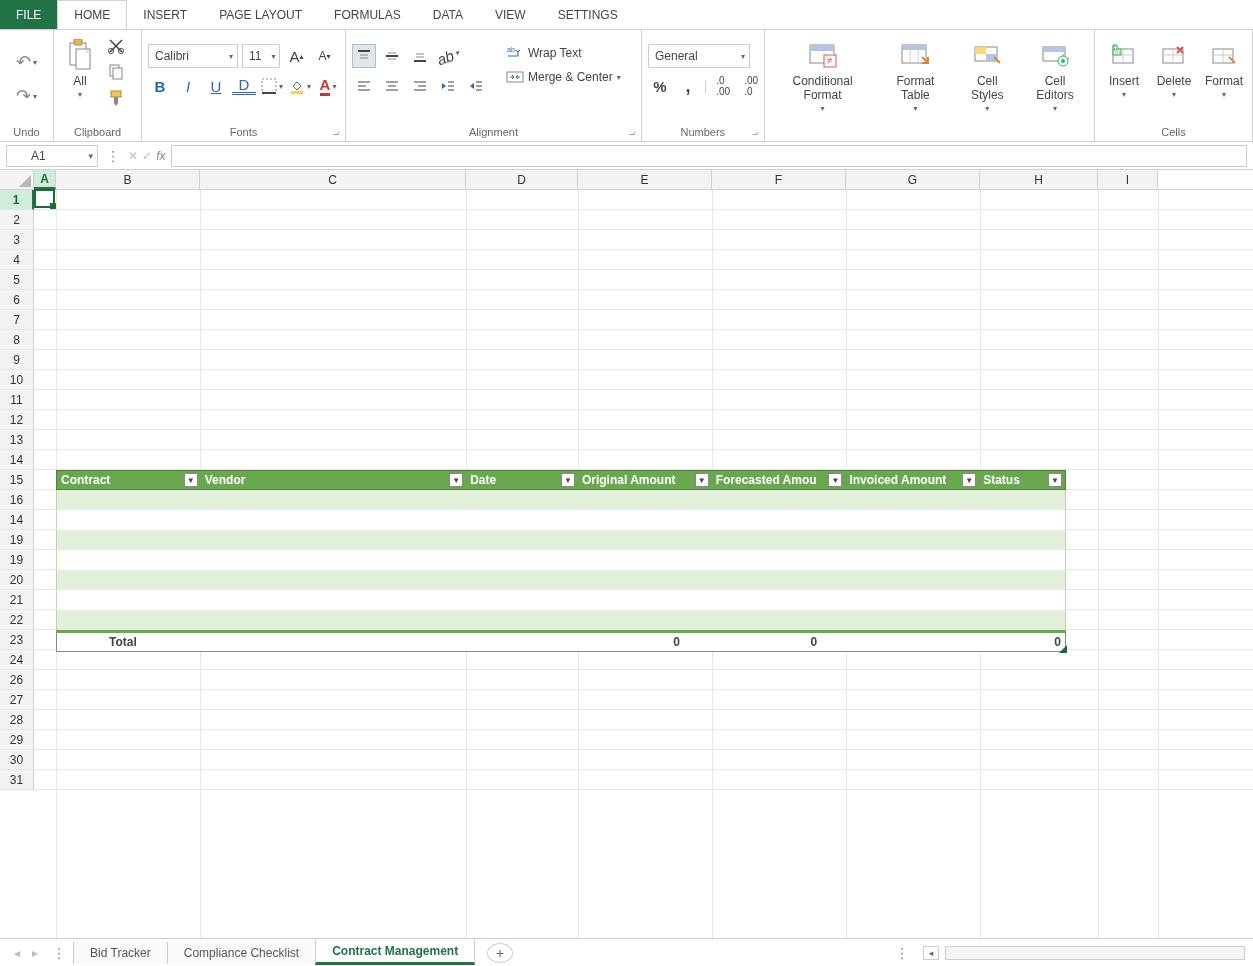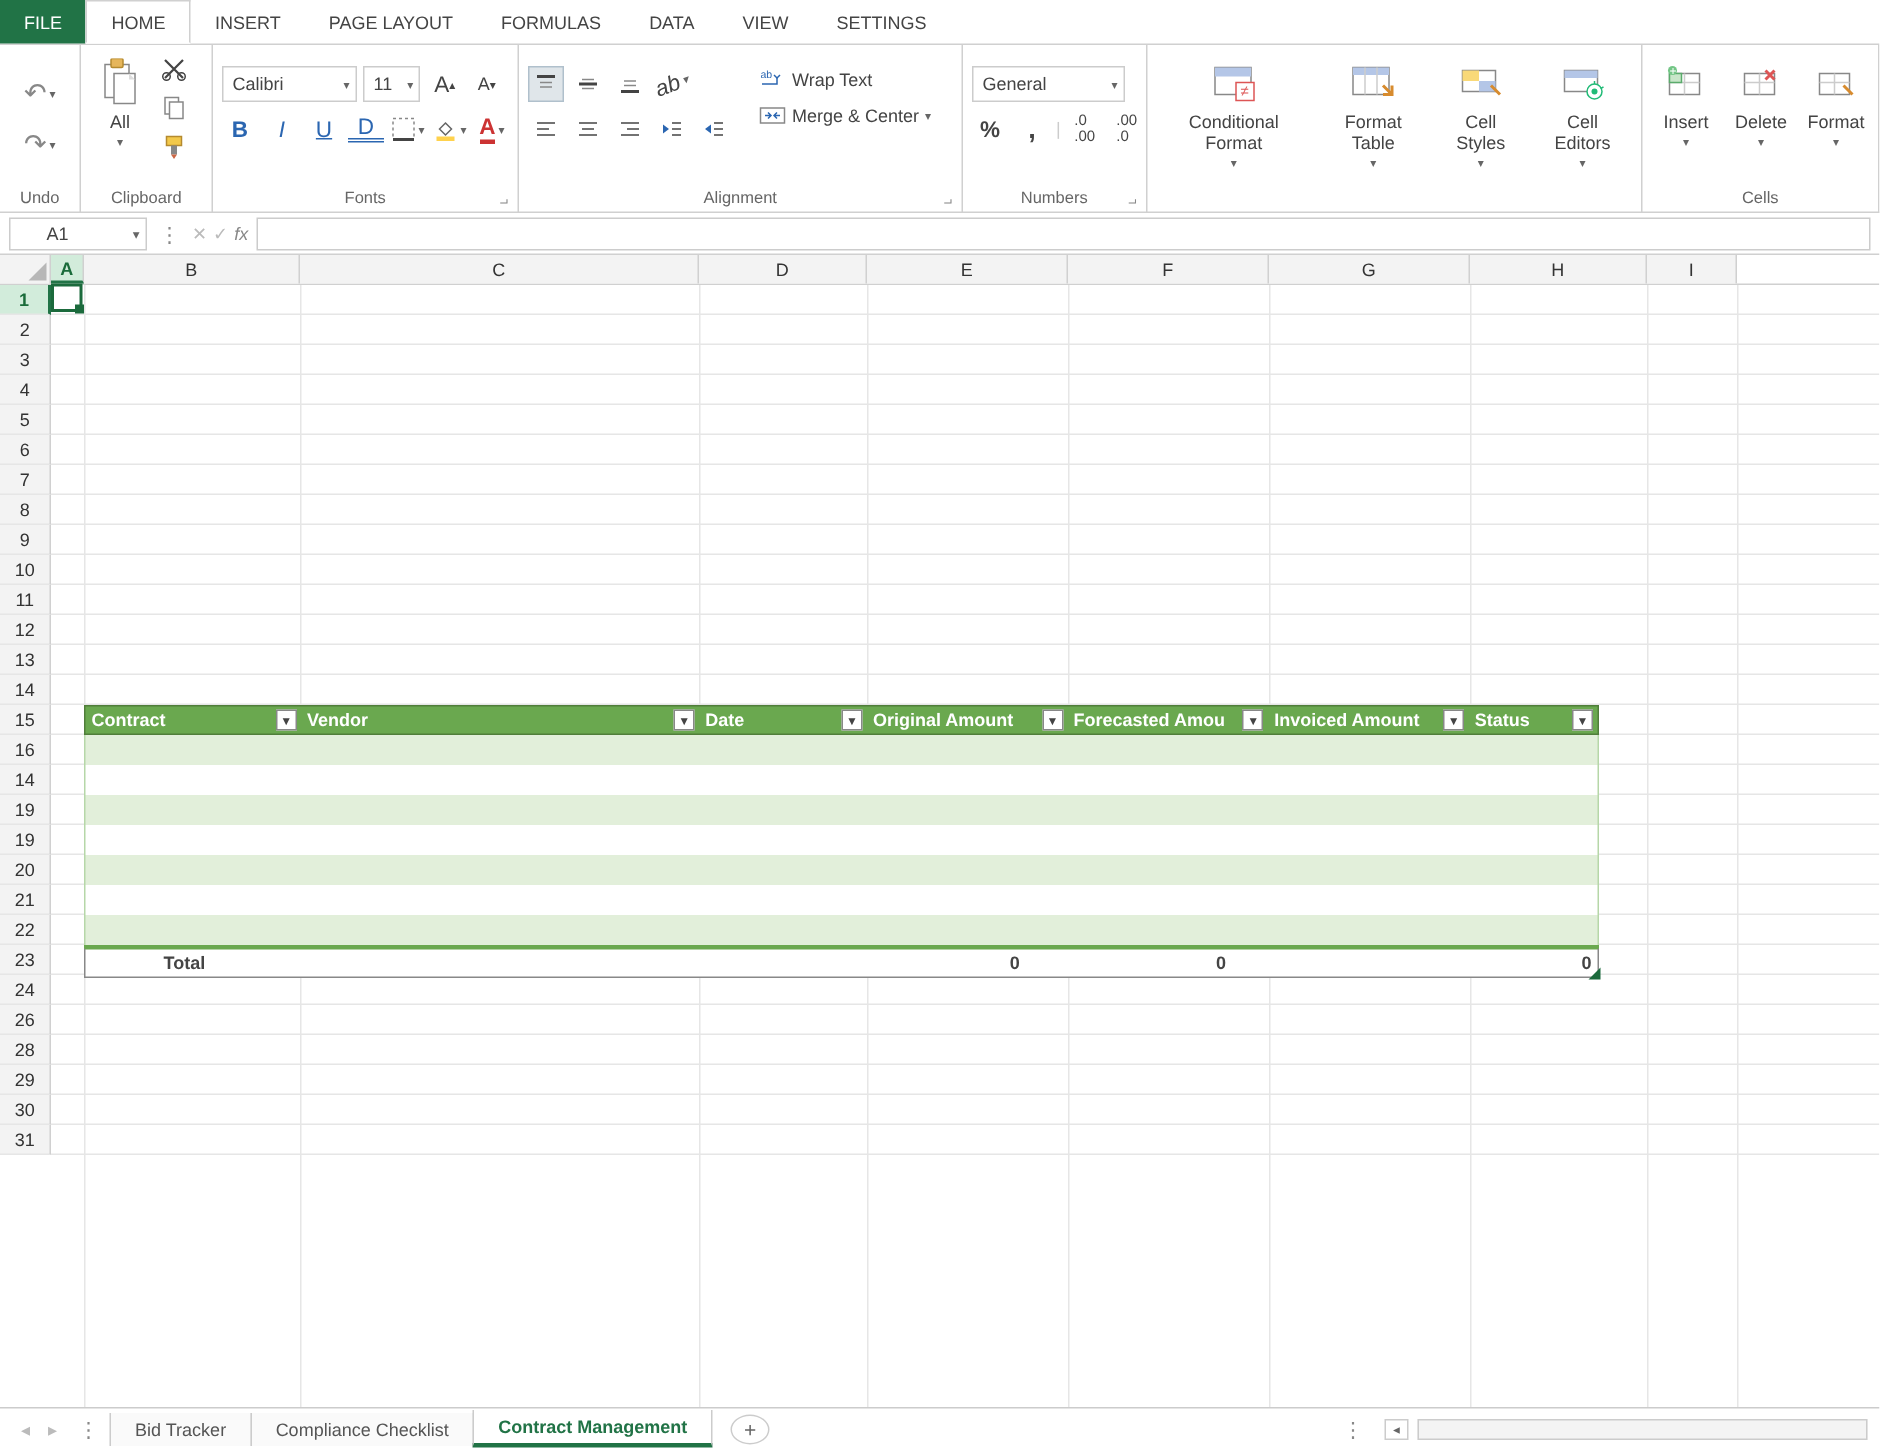--- a/index.html
+++ b/index.html
@@ -528,20 +528,24 @@
       </div>
       <div class="grid-row">
         <div class="rh">24</div>
         <div class="cells"></div>
       </div>
       <div class="grid-row">
         <div class="rh">26</div>
         <div class="cells"></div>
       </div>
       <div class="grid-row">
+        <div class="rh">27</div>
+        <div class="cells"></div>
+      </div>
+      <div class="grid-row">
         <div class="rh">28</div>
         <div class="cells"></div>
       </div>
       <div class="grid-row">
         <div class="rh">29</div>
         <div class="cells"></div>
       </div>
       <div class="grid-row">
         <div class="rh">30</div>
         <div class="cells"></div>

